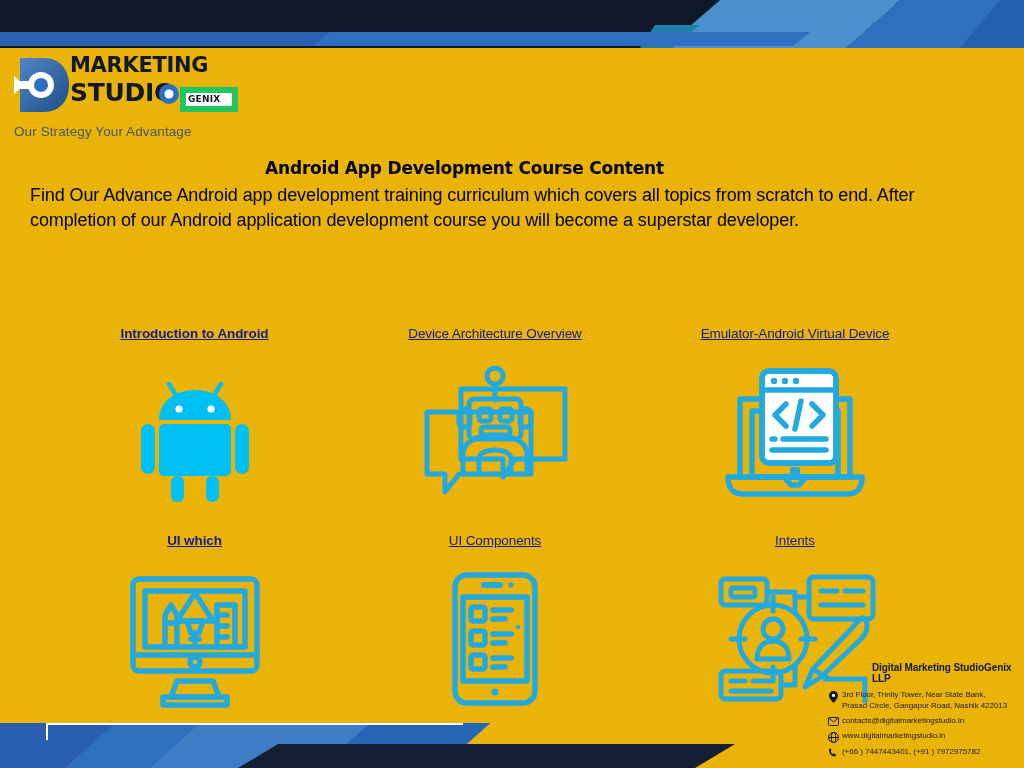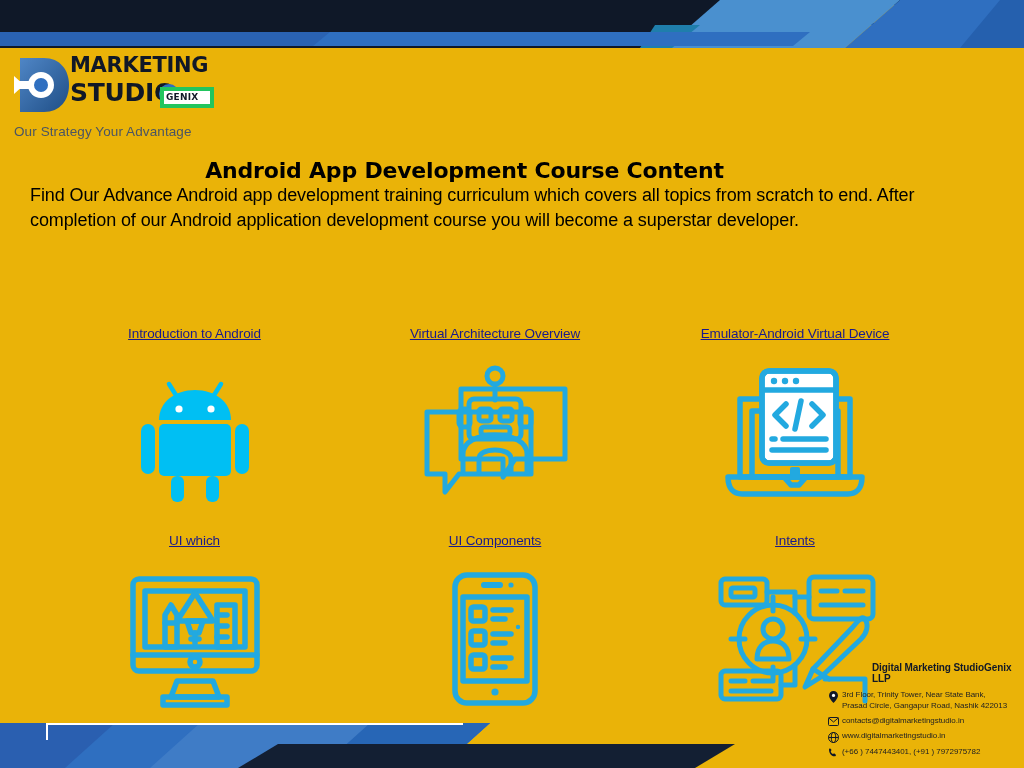--- a/index.html
+++ b/index.html
@@ -24,36 +24,36 @@
     font-family:"DejaVu Sans", sans-serif;
     font-weight:bold; font-size:21px; letter-spacing:-0.3px;
     color:#111827; line-height:26px; white-space:nowrap;
   }
   .logo-studio {
     font-family:"DejaVu Sans", sans-serif;
     font-weight:bold; font-size:25px; letter-spacing:-0.3px;
     color:#111827; line-height:30px; white-space:nowrap; position:relative;
   }
   .genix-badge {
-    position:absolute; left:90px; top:9px;
-    border:4px solid #22c55e; background:#ffffff;
+    position:absolute; left:110px; top:9px;
+    border:6px solid #22c55e; background:#ffffff;
     font-family:"DejaVu Sans", sans-serif; font-weight:bold;
     font-size:9px; letter-spacing:0.2px; color:#111827;
     padding:1px 12px 1px 2px; line-height:11px;text-align:right;
   }
   .logo-tag {
     font-family:"Liberation Sans", sans-serif;
     font-size:13.5px; color:#4b5563; margin-top:2px; letter-spacing:0.1px;
   }
 
   
   .heading {
     position:absolute; left:0; top:158px; width:929px; text-align:center;
     font-family:"DejaVu Sans", sans-serif; font-weight:bold;
-    font-size:22px; color:#000; letter-spacing:-0.2px;
+    font-size:17px; color:#000; letter-spacing:-0.2px;
   }
   .intro {
     position:absolute; left:30px; top:183px; width:940px;
     font-family:"Liberation Sans", sans-serif;
     font-size:18px; line-height:25px; color:#000; letter-spacing:-0.1px;
   }
 
   
   .grid { position:absolute; left:0; top:326px; width:1024px; }
   .row { display:flex; width:1024px; }
@@ -61,21 +61,21 @@
   .cell { width:301px; display:flex; flex-direction:column; align-items:center; }
   .cell.c1 { margin-left:44px; }
   .cell.c2 { width:300px; }
   .cell.c3 { width:300px; }
   .topic-link {
     font-family:"Liberation Sans", sans-serif;
     font-size:13.5px; color:#1a1a8c;
     text-decoration:underline; white-space:nowrap; letter-spacing:-0.1px;
     cursor:pointer;
   }
-  .topic-link.bold { font-weight:normal;text-align:right; }
+  .topic-link.bold { font-weight:bold;text-align:right; }
   .icon-wrap { margin-top:16px; height:150px; display:flex; align-items:center; justify-content:center; }
 
   
   .contact {
     position:absolute; left:824px; top:662px; width:200px;
     font-family:"Liberation Sans", sans-serif; color:#1a1a1a;
   }
   .contact-name { font-weight:bold; font-size:10px; letter-spacing:-0.1px; margin-bottom:6px; color:#111827;padding-left:48px; }
   .contact-line { display:flex; align-items:flex-start; margin-bottom:4.5px; }
   .ci { width:18px; flex:0 0 18px; display:flex; justify-content:center; padding-top:1px; }
@@ -162,21 +162,21 @@
               <rect x="2" y="62" width="14" height="50" rx="7"></rect>
               <rect x="96" y="62" width="14" height="50" rx="7"></rect>
               <rect x="32" y="114" width="13" height="26" rx="6"></rect>
               <rect x="67" y="114" width="13" height="26" rx="6"></rect>
             </g>
           </svg>
         </div>
       </div>
 
       <div class="cell c2">
-        <span class="topic-link">Virtual Architecture Overview</span>
+        <span class="topic-link">Device Architecture Overview</span>
         <div class="icon-wrap">
           <svg width="152" height="140" viewBox="0 0 152 140">
             <g fill="none" stroke="#22a9e0" stroke-width="5" stroke-linejoin="round" stroke-linecap="round">
 
               <path d="M42 27 H146 V97 H96 L84 115 V97 H42 Z"></path>
 
               <path d="M8 50 H112 V112 H40 L26 130 V112 H8 Z"></path>
 
               <path d="M76 23 V38"></path>
               <circle cx="76" cy="14" r="8"></circle>

